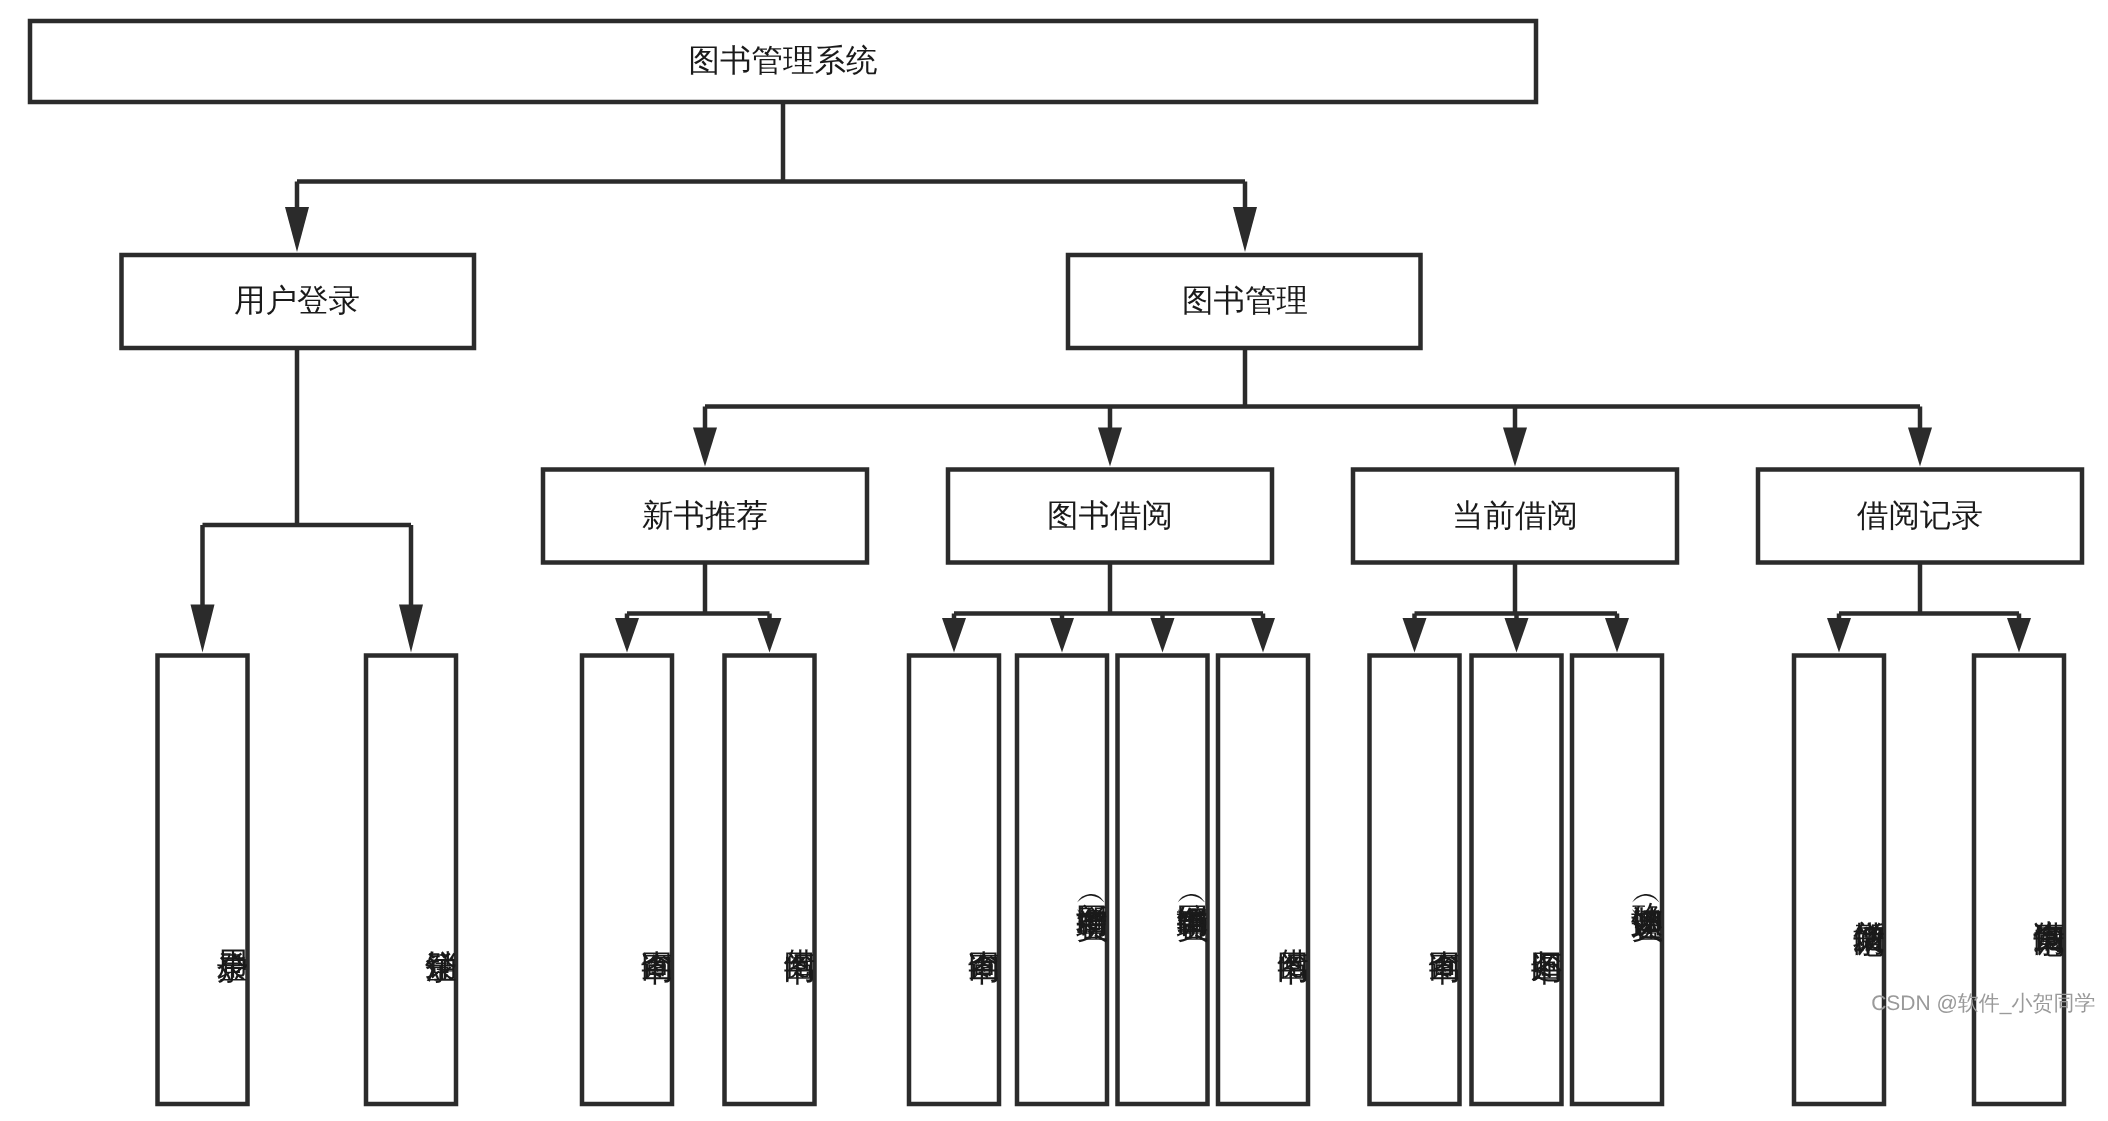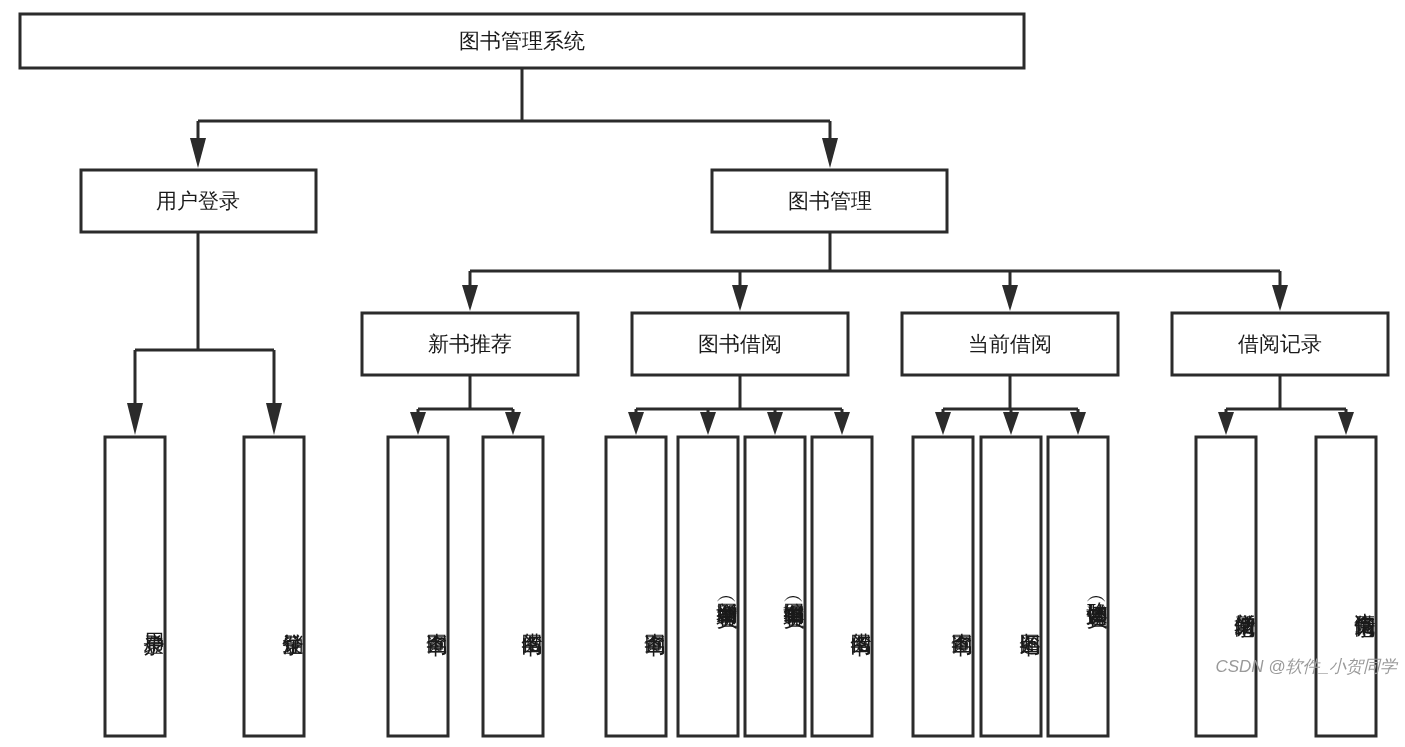--- a/index.html
+++ b/index.html
@@ -30,25 +30,24 @@
     font-family:"Liberation Sans","DejaVu Sans",sans-serif;
     display:flex;
     align-items:flex-start;
     justify-content:center;
     white-space:nowrap;
     pointer-events:none;
   }
   .watermark{
     position:absolute;
     right:8px;bottom:3px;
-    font-size:17px;
+    font-size:14px;
     color:#9a9a9a;
     font-family:"Liberation Sans","DejaVu Sans",sans-serif;
     white-space:nowrap;
-    font-style:italic;
   }
 </style>
 </head>
 <body>
 
 <div id="diagram-root">
 
   <svg id="tree" viewBox="0 0 1405 747">
 
     <g>

